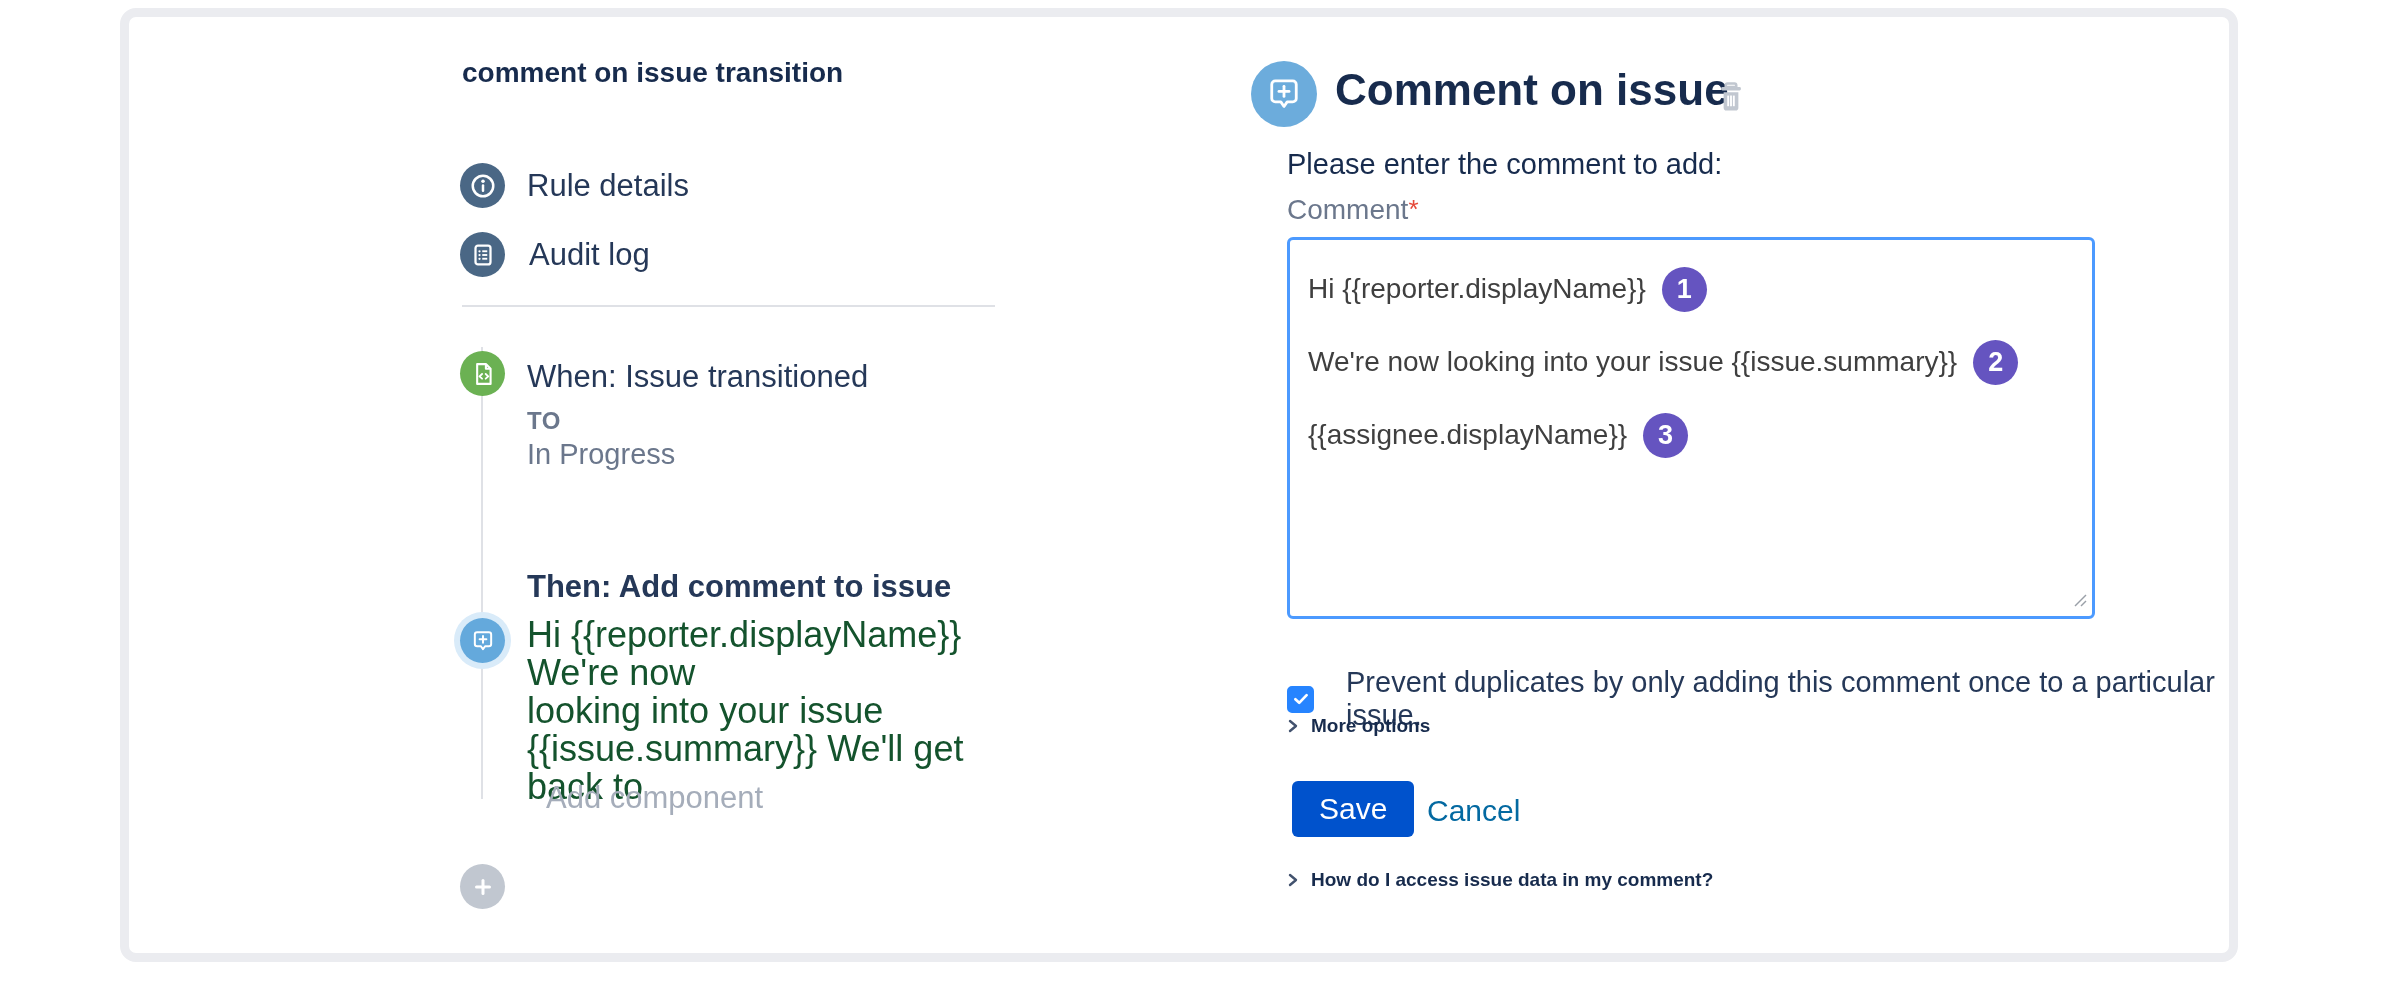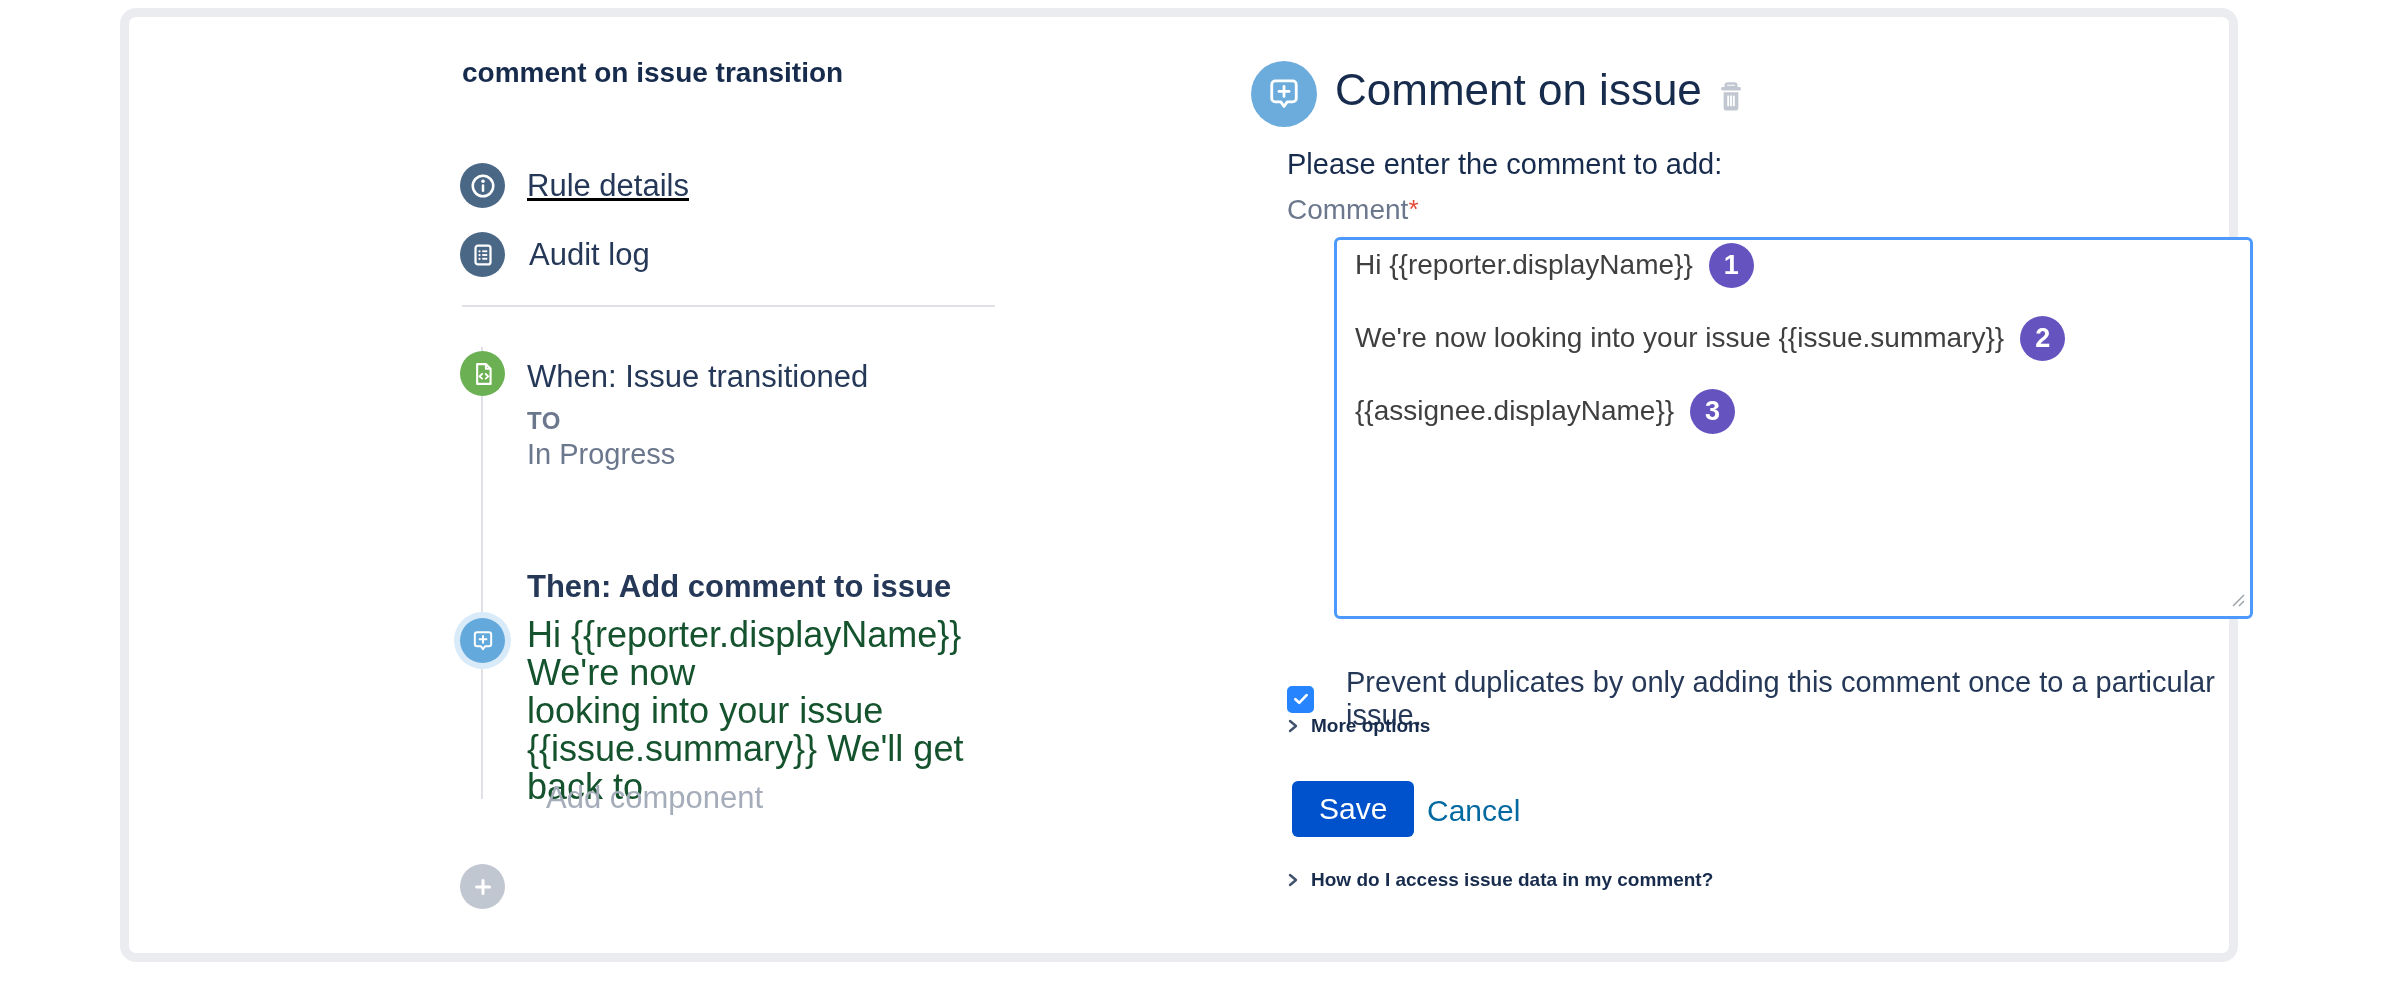--- a/index.html
+++ b/index.html
@@ -41,32 +41,32 @@
   .then-title { left:398px; top:552px; font-size:31px; font-weight:700; color:#253858; }
   .then-preview { left:398px; top:599px; font-size:36px; color:#14532d; line-height:38px; width:480px; }
 
   .add-label { left:417px; top:763px; font-size:31px; color:#A5ADBA; }
 
   
   .main-icon-circle {
     left:1122px; top:44px; width:66px; height:66px; border-radius:50%;
     background:#6CACDC; display:flex; align-items:center; justify-content:center;
   }
-  .main-title { left:1206px; top:48px; font-size:44px; font-weight:400; color:#172B4D; }
+  .main-title { left:1206px; top:48px; font-size:44px; font-weight:700; color:#172B4D; }
   .trash-btn { left:1582px; top:58px; width:40px; height:44px; cursor:pointer;
                display:flex; align-items:center; justify-content:center; }
 
   .subtitle { left:1158px; top:131px; font-size:29px; color:#172B4D; }
   .field-label { left:1158px; top:177px; font-size:28px; color:#6B778C; }
   .req { color:#E5493A; font-size:26px; vertical-align:top; }
 
   .textarea-box {
-    left:1158px; top:220px; width:919px; height:382px;
+    left:1158px; top:220px; width:808px; height:382px;
     border:3px solid #4C9AFF; border-radius:6px; background:#fff;
-    padding:4px 18px; cursor:text;margin-left:47px;
+    padding:28px 18px; cursor:text;
   }
   .ta-line { display:flex; align-items:center; height:42px; margin-bottom:31px; }
   .line-text { font-size:28px; color:#3F3F3F; white-space:pre; }
   .num-badge {
     width:45px; height:45px; border-radius:50%; background:#6554C0;
     color:#fff; font-size:27px; font-weight:700;
     display:flex; align-items:center; justify-content:center; margin-left:16px; flex:0 0 auto;
   }
   .num-badge:empty { display:none; }
   .resize-grip { position:absolute; right:3px; bottom:3px; }
@@ -96,21 +96,21 @@
   .cancel-link { left:1298px; top:777px; font-size:30px; color:#0369a1; cursor:pointer; }
 </style>
 </head>
 <body>
 
 <div class="screen">
   <div class="card">
 
     <div class="abs sidebar-title">comment on issue transition</div>
 
-    <div class="abs nav-item" style="left:331px; top:146px;text-decoration:underline;">
+    <div class="abs nav-item" style="left:331px; top:146px;">
       <span class="nav-circle">
         <svg width="30" height="30" viewBox="0 0 24 24" fill="none">
           <circle cx="12" cy="12" r="8.2" stroke="#fff" stroke-width="2"></circle>
           <circle cx="12" cy="8.2" r="1.4" fill="#fff"></circle>
           <rect x="11" y="10.6" width="2" height="6.2" rx="1" fill="#fff"></rect>
         </svg>
       </span>
       <span class="nav-label">Rule details</span>
     </div>
 

